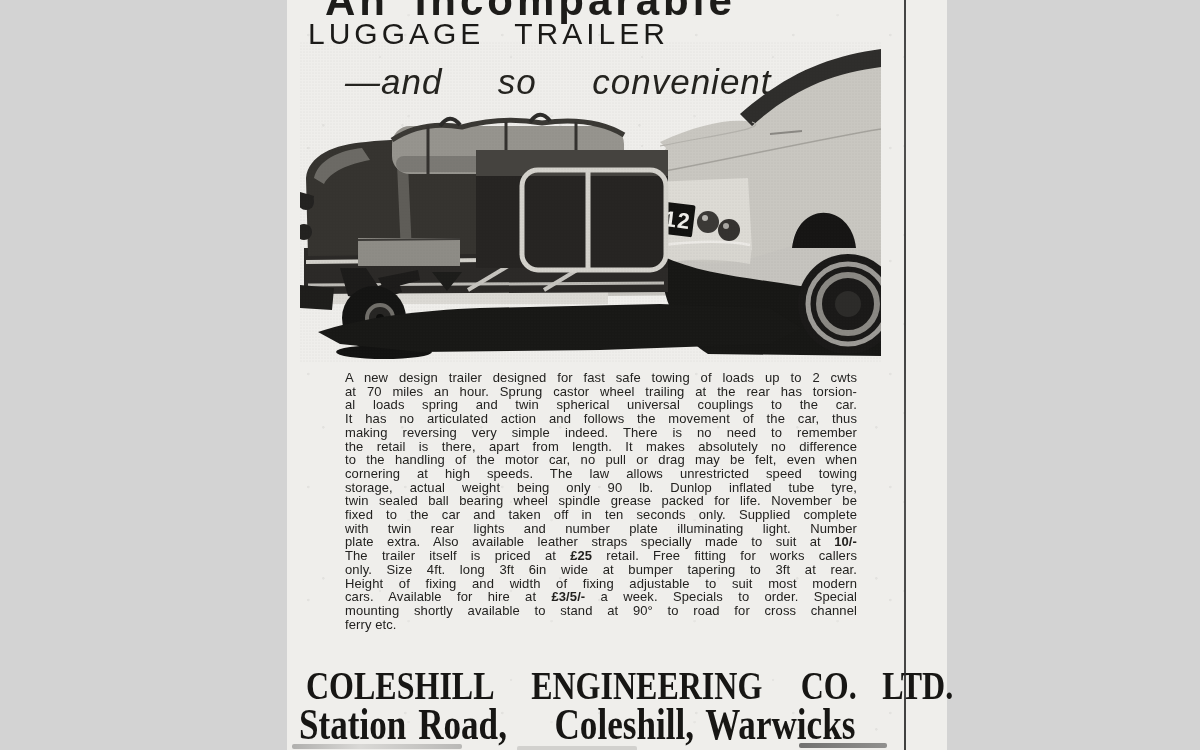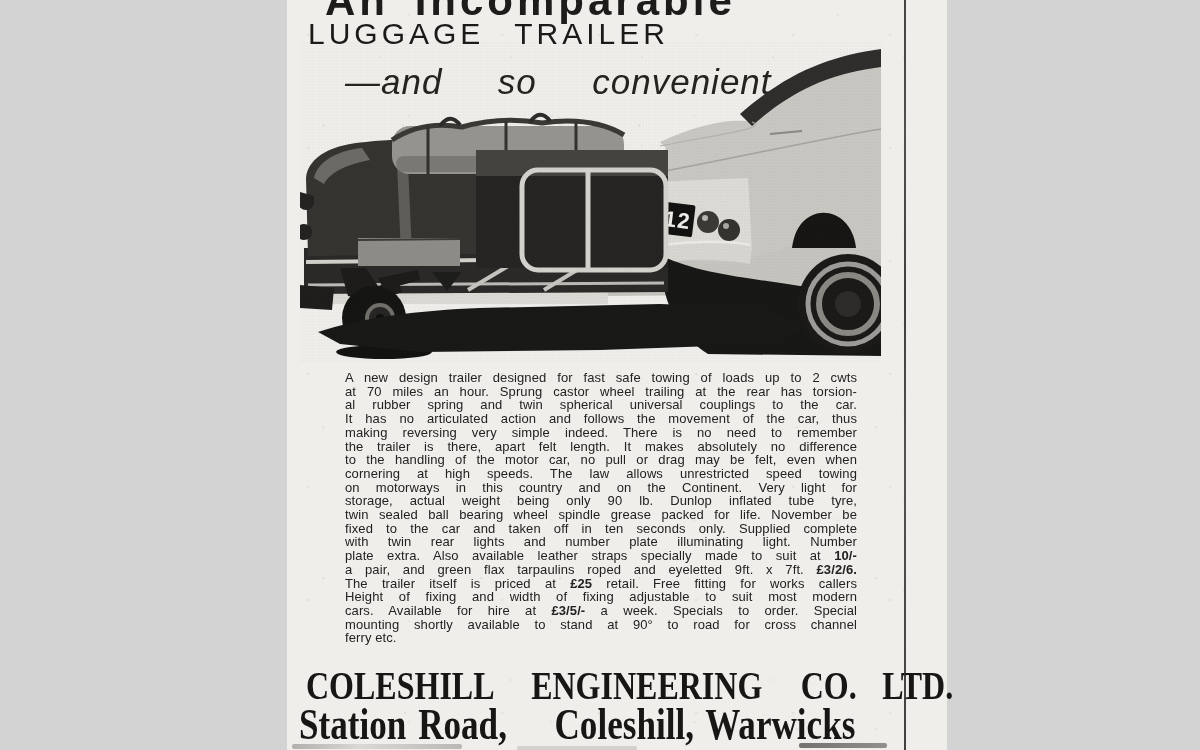--- a/index.html
+++ b/index.html
@@ -163,34 +163,33 @@
     </g>
 
     <path d="M 18,290 C 60,276 120,268 180,266 L 360,262 L 470,266 L 502,286 L 470,302 L 300,308 L 120,310 L 40,302 Z" fill="#181816"></path>
 
     <rect x="0" y="0" width="581" height="320" fill="url(#ht)" opacity="0.13"></rect>
   </svg>
 
   <div class="bodytext">
     <div class="ln"><span>A new design trailer designed for fast safe towing of loads up to 2 cwts</span></div>
     <div class="ln"><span>at 70 miles an hour.  Sprung castor wheel trailing at the rear has torsion-</span></div>
-    <div class="ln"><span>al rubber spring and twin spherical universal couplings to the car.</span></div>
+    <div class="ln"><span>al loads spring and twin spherical universal couplings to the car.</span></div>
     <div class="ln"><span>It has no articulated action and follows the movement of the car, thus</span></div>
     <div class="ln"><span>making reversing very simple indeed.  There is no need to remember</span></div>
-    <div class="ln"><span>the trailer is there, apart felt length.  It makes absolutely no difference</span></div>
+    <div class="ln"><span>the retail is there, apart from length.  It makes absolutely no difference</span></div>
     <div class="ln"><span>to the handling of the motor car, no pull or drag may be felt, even when</span></div>
     <div class="ln"><span>cornering at high speeds.  The law allows unrestricted speed towing</span></div>
-    <div class="ln"><span>on motorways in this country and on the Continent.  Very light for</span></div>
     <div class="ln"><span>storage, actual weight being only 90 lb.  Dunlop inflated tube tyre,</span></div>
     <div class="ln"><span>twin sealed ball bearing wheel spindle grease packed for life.  November be</span></div>
     <div class="ln"><span>fixed to the car and taken off in ten seconds only.  Supplied complete</span></div>
     <div class="ln"><span>with twin rear lights and number plate illuminating light.  Number</span></div>
     <div class="ln"><span>plate extra.  Also available leather straps specially made to suit at </span><span class="bold">10/-</span></div>
-    <div class="ln"><span>a pair, and green flax tarpaulins roped and eyeletted 9ft. x 7ft. </span><span class="bold">£3/2/6.</span></div>
     <div class="ln"><span>The trailer itself is priced at </span><span class="bold">£25</span><span> retail.  Free fitting for works callers</span></div>
+    <div class="ln"><span>only.  Size 4ft. long 3ft 6in wide at bumper tapering to 3ft at rear.</span></div>
     <div class="ln"><span>Height of fixing and width of fixing adjustable to suit most modern</span></div>
     <div class="ln"><span>cars.  Available for hire at </span><span class="bold">£3/5/-</span><span> a week.  Specials to order.  Special</span></div>
     <div class="ln"><span>mounting shortly available to stand at 90° to road for cross channel</span></div>
     <div class="ln last"><span>ferry etc.</span></div>
   </div>
 
   <div class="company">COLESHILL   ENGINEERING   CO.  LTD.</div>
   <div class="address">Station Road,    Coleshill, Warwicks</div>
 
   <div class="smudge s1"></div>

